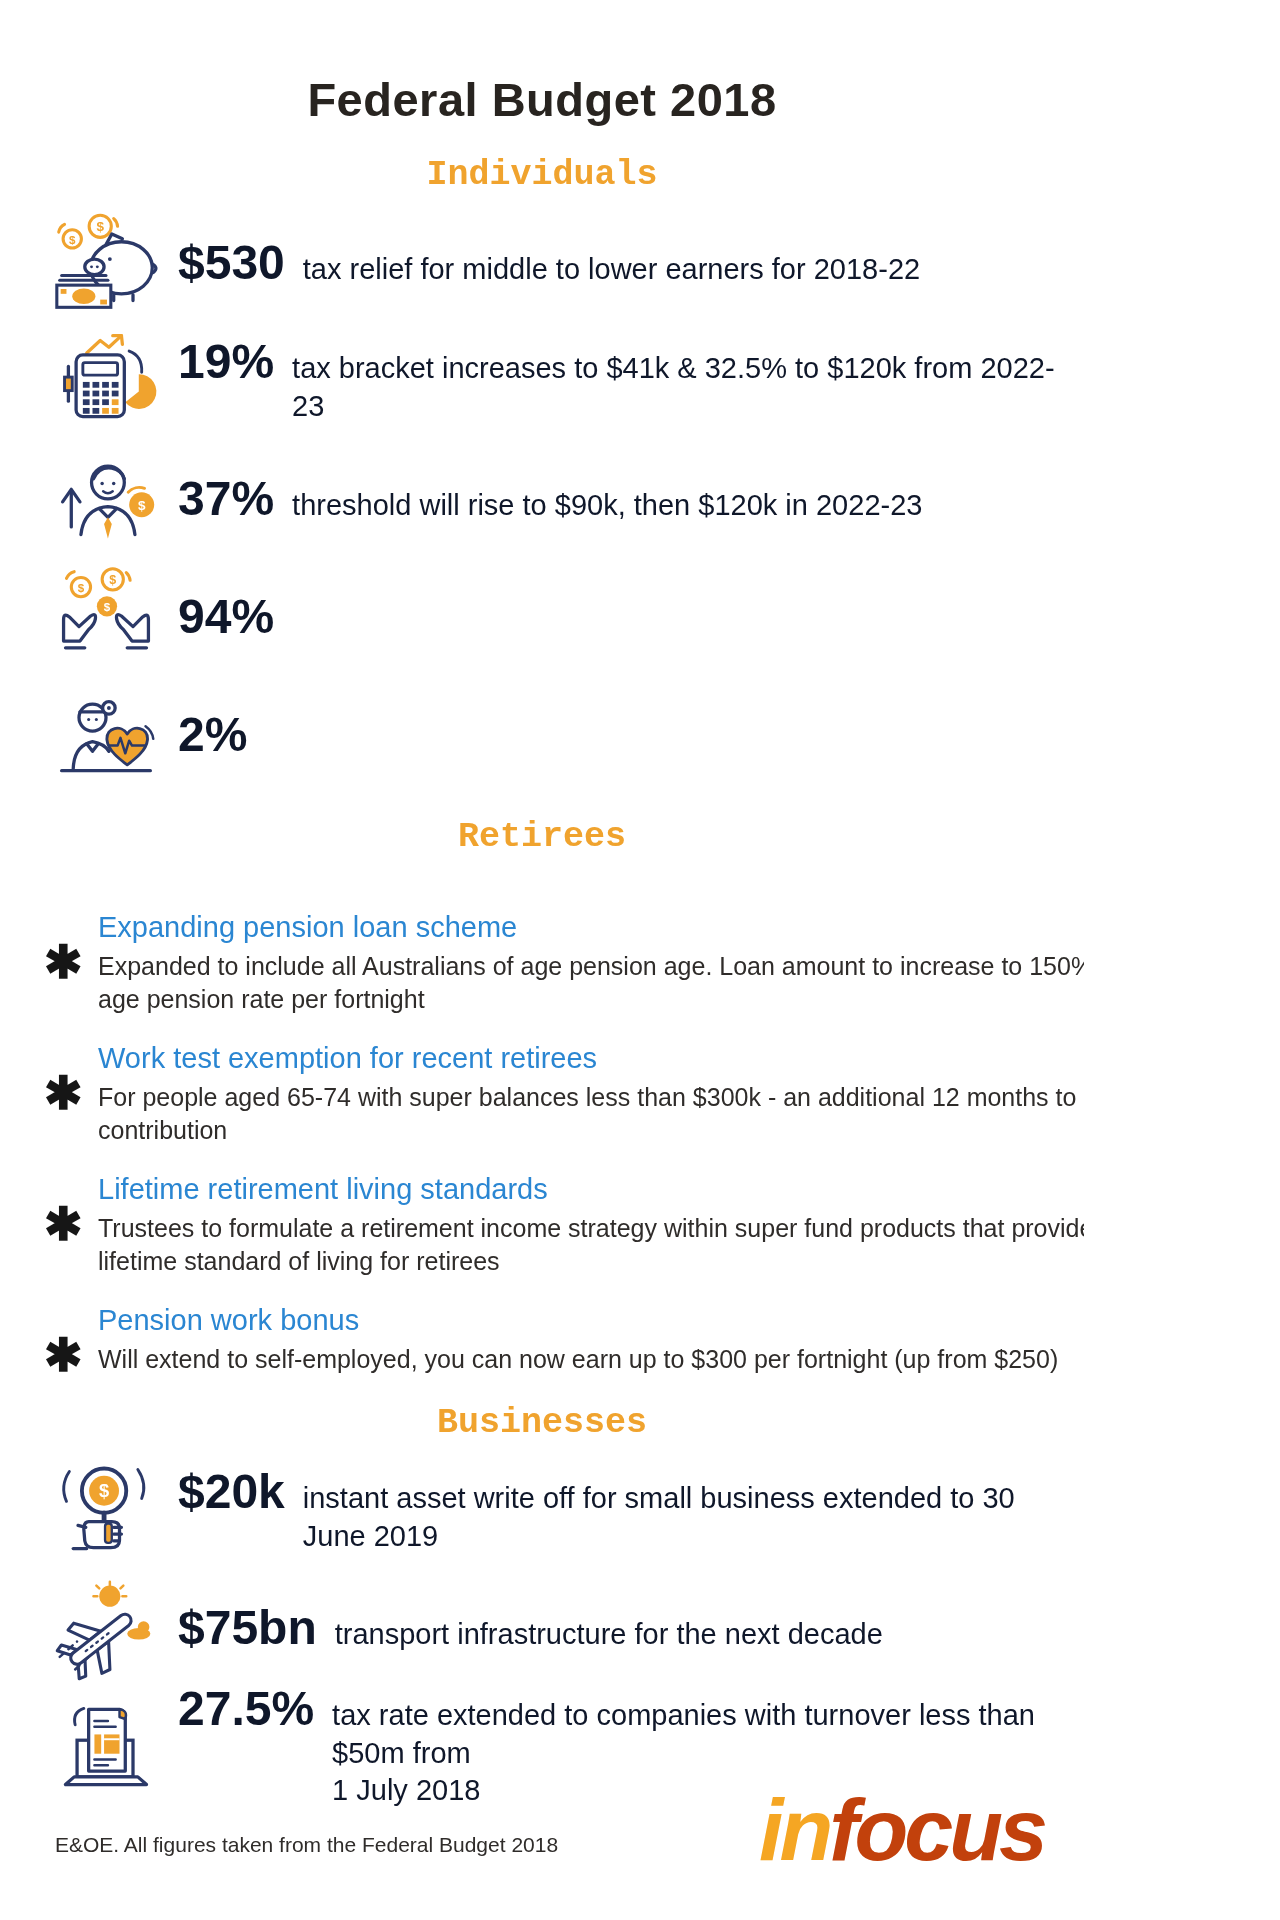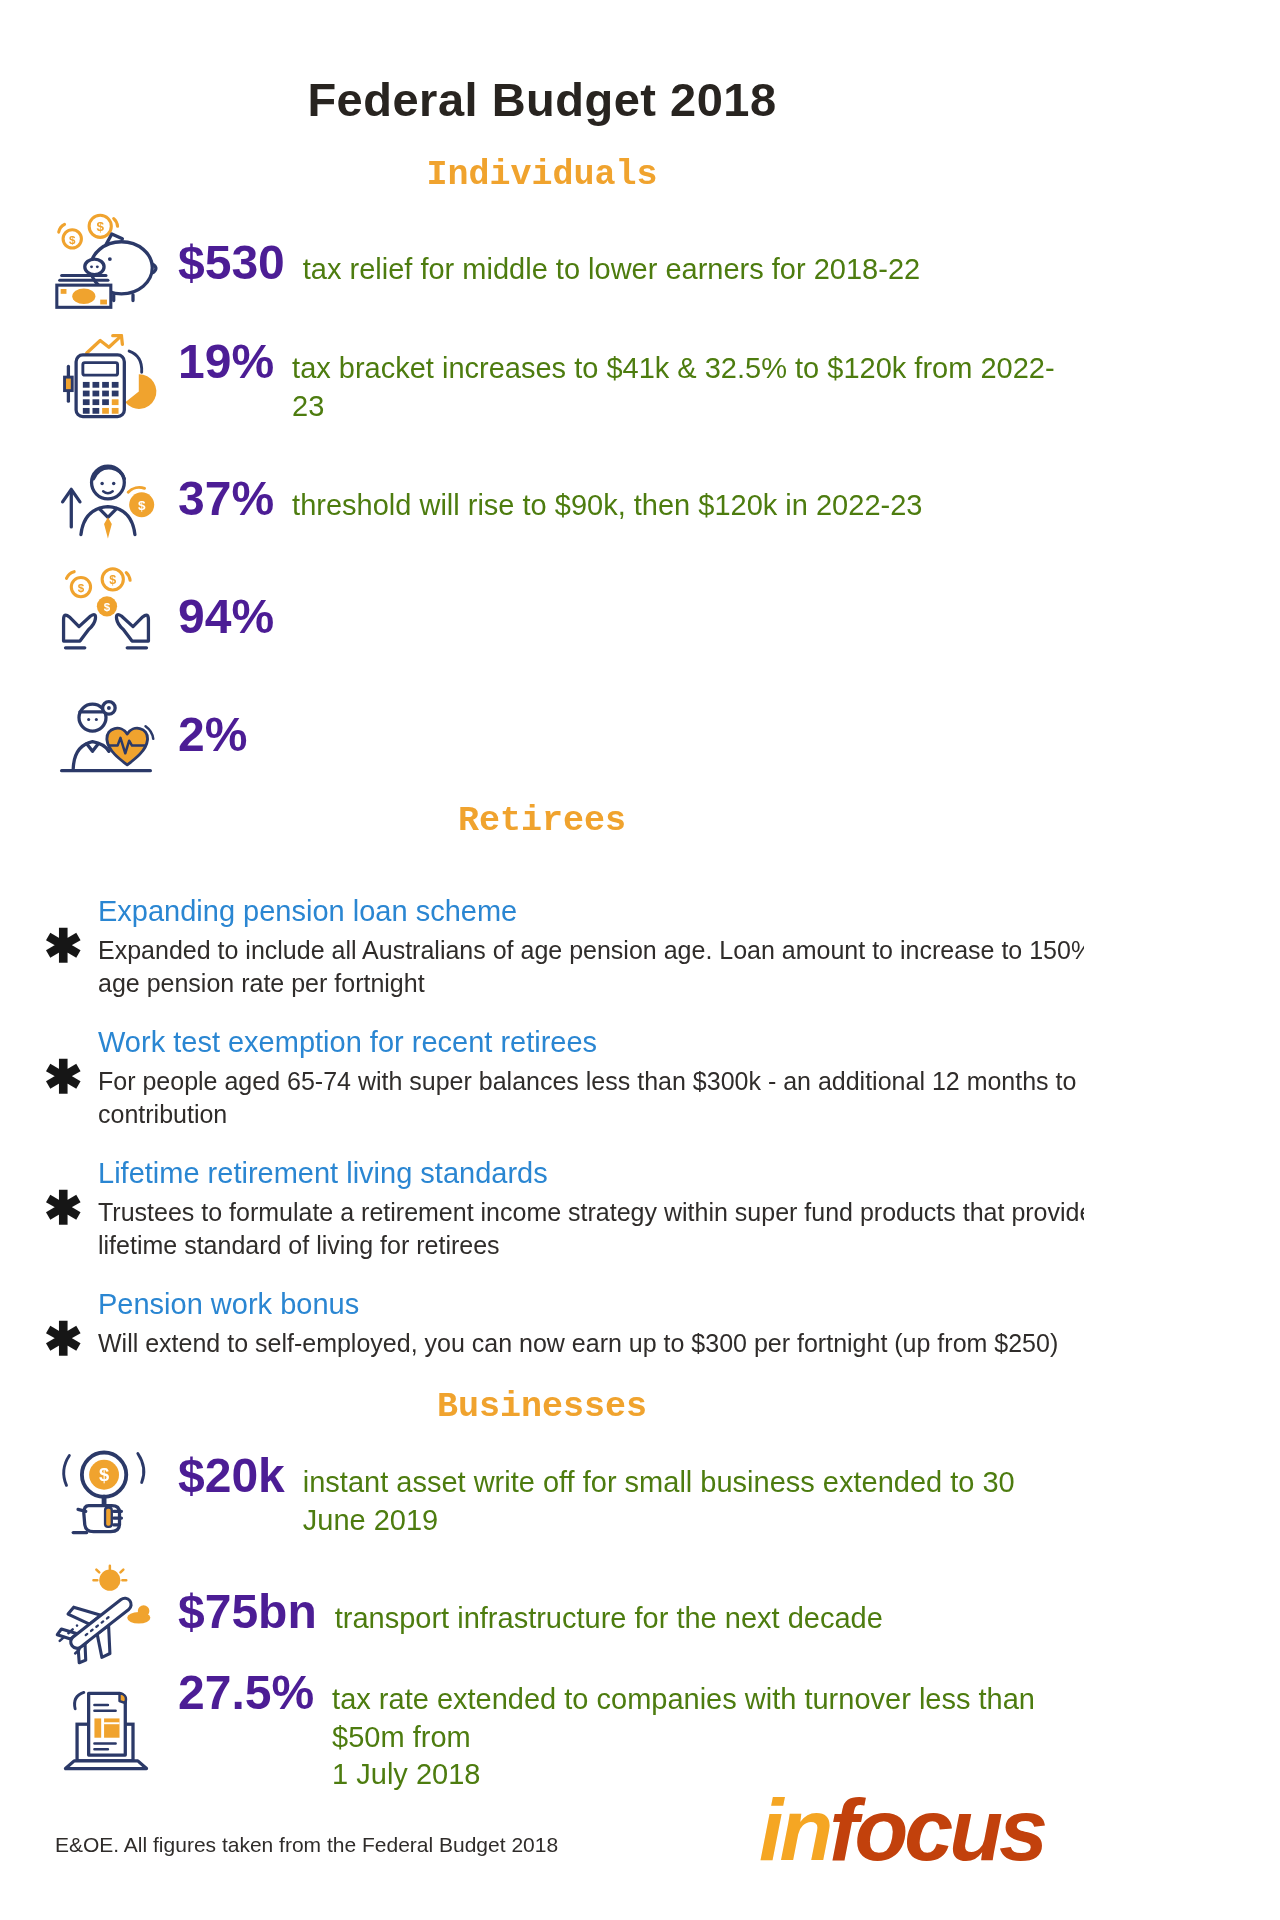--- a/index.html
+++ b/index.html
@@ -13,31 +13,31 @@
 
   .title {
     margin:0; padding-top:72px;
     text-align:center;
     font-size:47px; font-weight:700; color:#282420; letter-spacing:.5px;
   }
   .section-heading {
     margin:28px 0 0; text-align:center;
     font-size:35px; font-weight:700; color:#F0A32E;font-family:Liberation Mono, monospace;
   }
-  .section-heading.tight { margin-top:8px; }
+  .section-heading.tight { margin-top:24px; }
 
   .stat-rows { margin-top:8px; }
   .stat-row { display:flex; align-items:center; height:118px; padding-left:52px; }
   .icon { width:108px; height:106px; flex:0 0 108px; display:flex; align-items:center; justify-content:center; }
   .icon svg { width:100%; height:100%; overflow:visible; }
   .stat-group { display:flex; align-items:baseline; margin-left:18px; }
-  .stat { font-size:48px; font-weight:700; color:#4c1d95; white-space:nowrap; }
+  .stat { font-size:48px; font-weight:700; color:#0f172a; white-space:nowrap; }
   .desc {
     margin-left:18px;
-    font-size:29px; line-height:1.3; color:#4d7c0f;
+    font-size:29px; line-height:1.3; color:#0f172a;
     white-space:pre-line;
   }
 
   .bullet-list { margin:54px 0 0 52px; width:1175px; }
   .bullet-item { position:relative; padding-left:46px; margin-bottom:27px; }
   .bullet {
     position:absolute; left:-8px; top:28px;
     font-size:46px; line-height:1; color:#161616; font-weight:700;
   }
   .bullet-title { font-size:29px; color:#2A86D2; margin-bottom:5px; }

